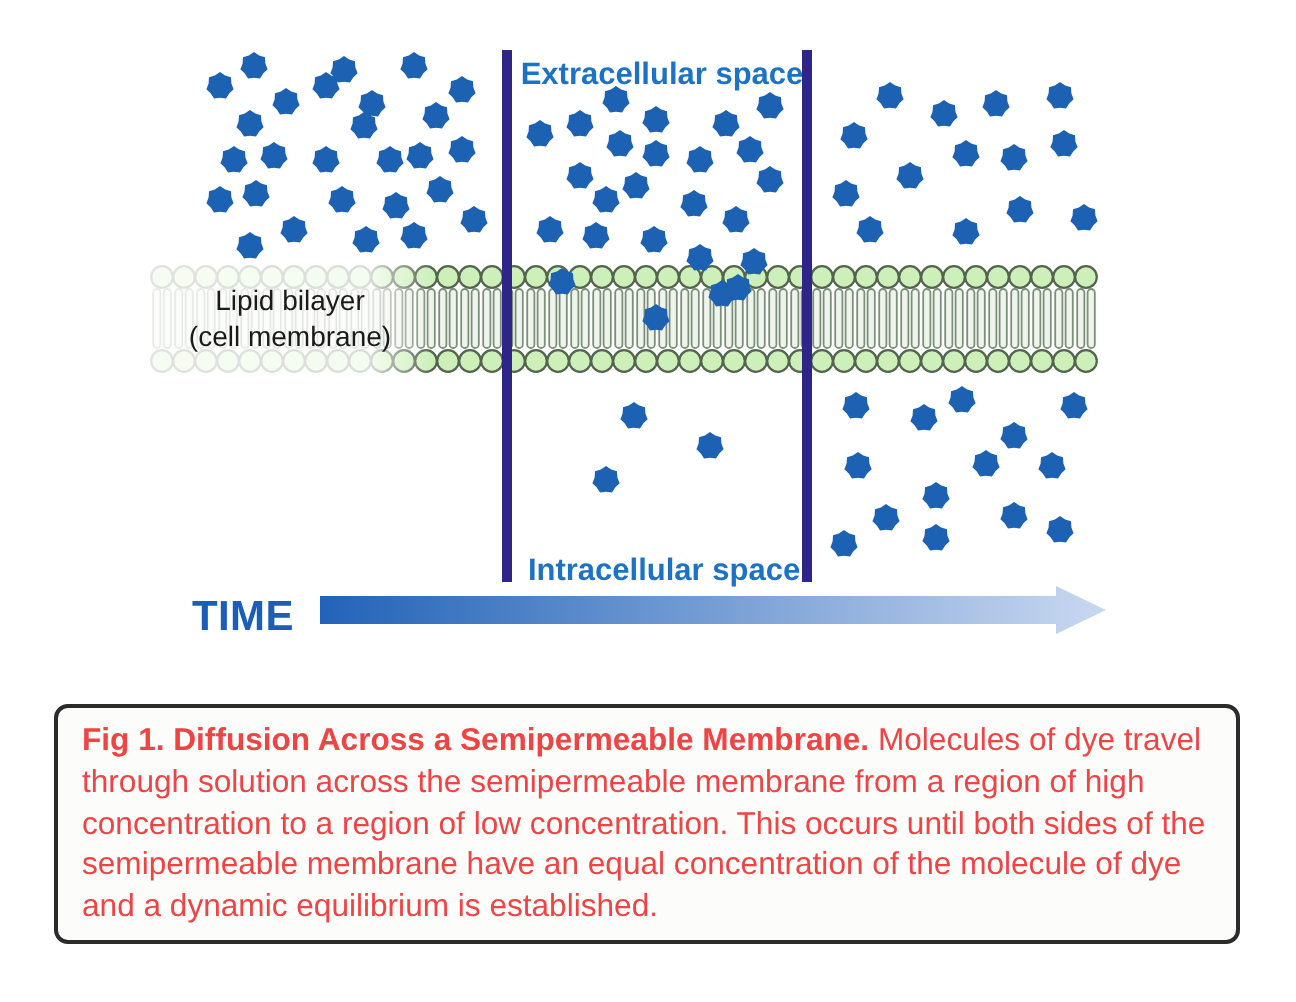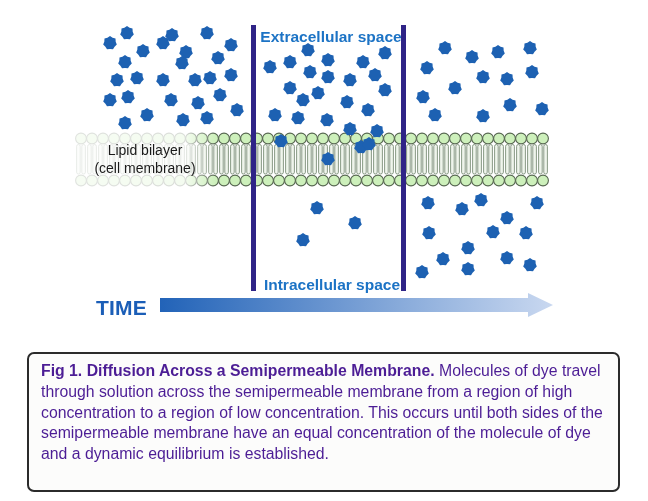--- a/index.html
+++ b/index.html
@@ -26,29 +26,29 @@
     font-family: "Liberation Sans", sans-serif;
     font-size: 21px;
     font-weight: bold;
     letter-spacing: 0.2px;
   }
   .caption-box {
     position: absolute;
     left: 27px;
     top: 352px;
     width: 593px;
-    height: 140px;
+    height: 120px;
     box-sizing: border-box;
     border: 2px solid #2b2b2b;
     border-radius: 7px;
     background: #fcfcfb;
     padding: 7px 12px 6px 12px;
     font-size: 15.8px;
     line-height: 20.8px;
-    color: #4c1d95;
+    color: #ef4444;
   }
   .caption-box .cap-bold { font-weight: bold; }
 </style>
 </head>
 <body>
 
 <div class="stage">
 
   <svg id="diagram-svg" width="648" height="340" viewBox="0 0 648 340" xmlns="http://www.w3.org/2000/svg">
     <defs>

